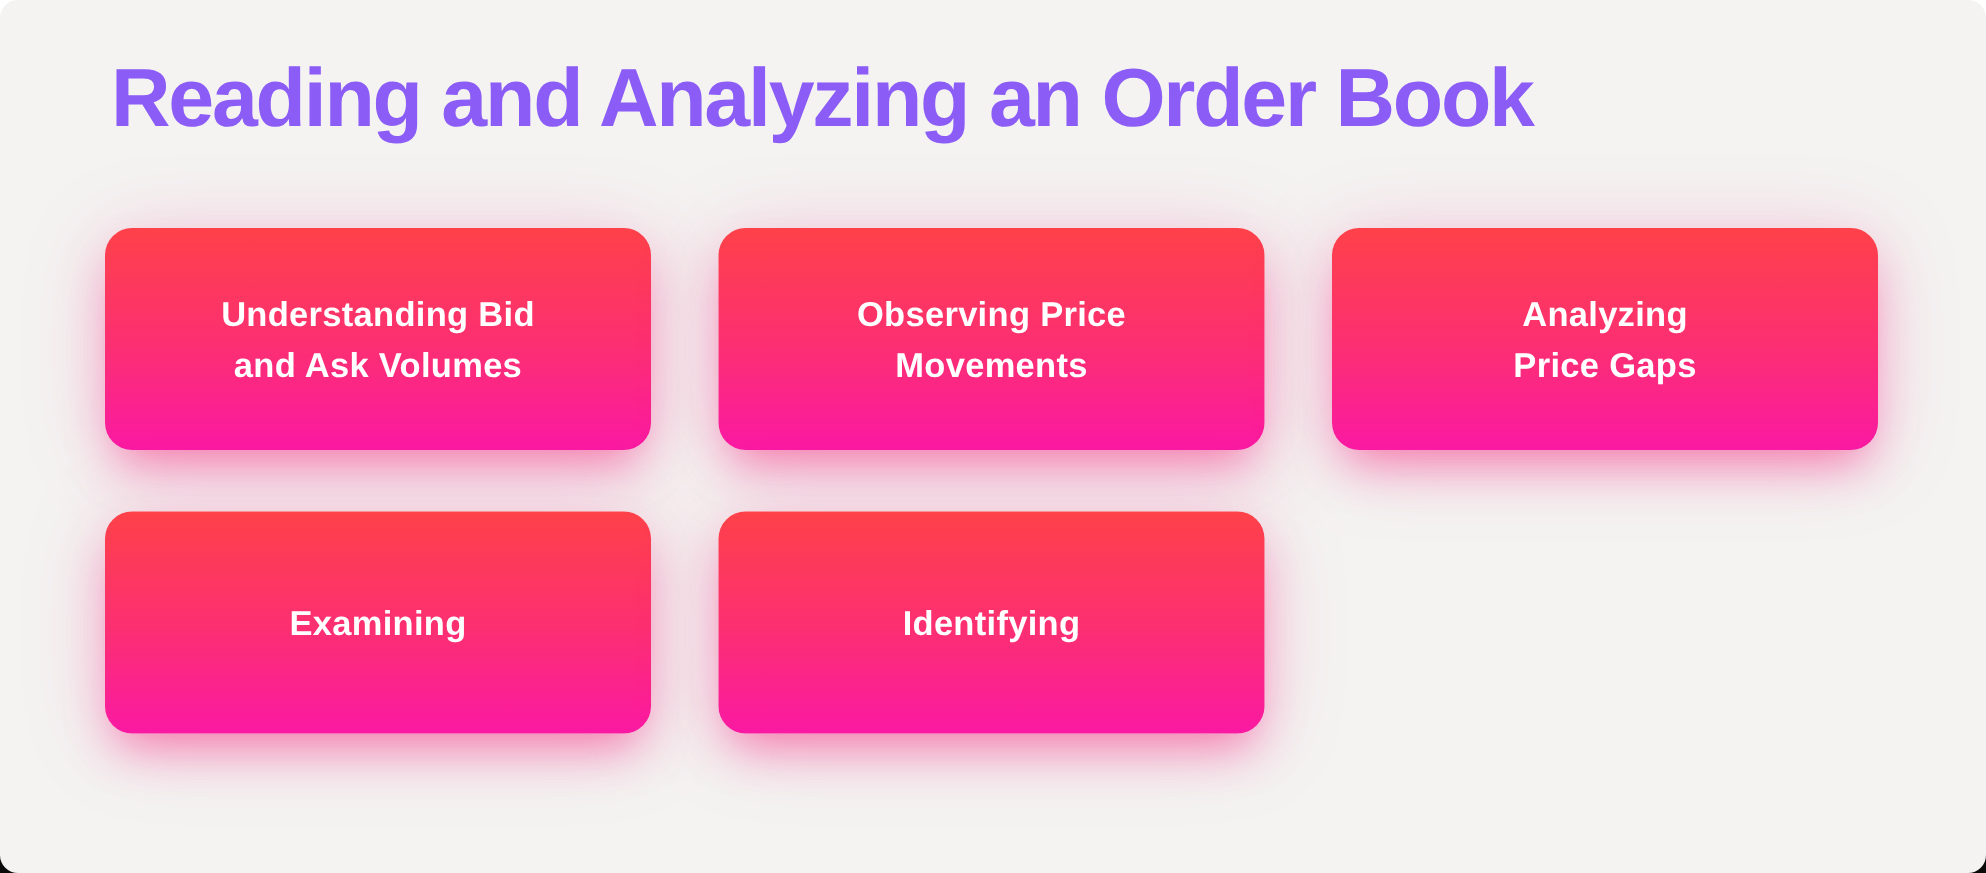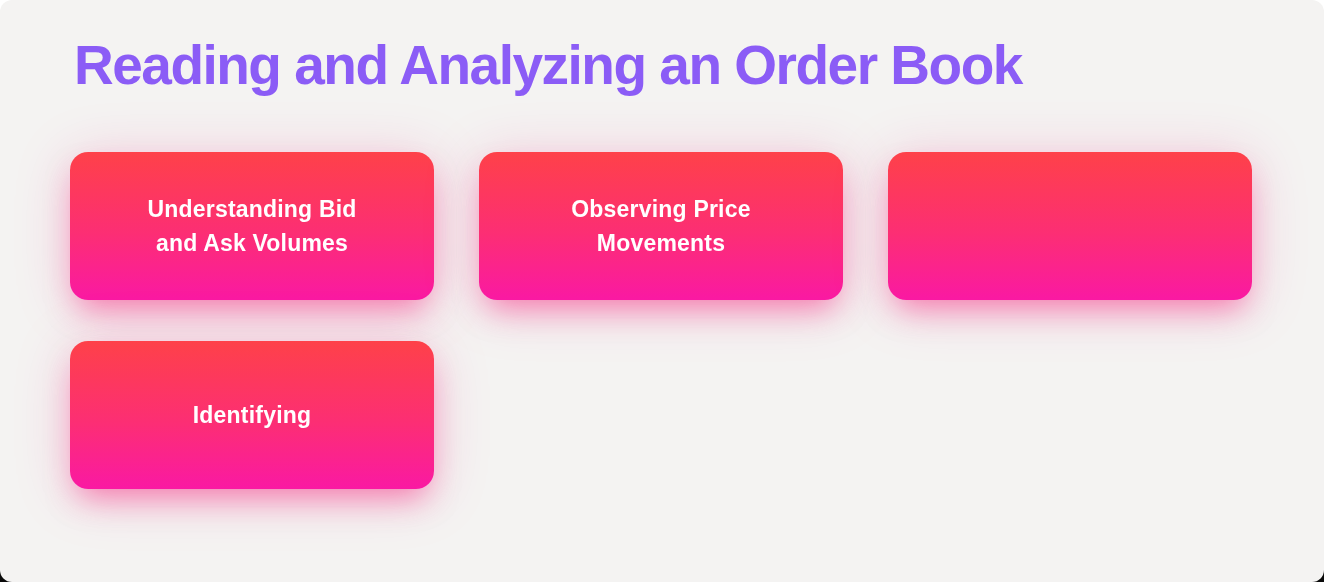--- a/index.html
+++ b/index.html
@@ -92,22 +92,27 @@
         <span>Understanding Bid</span>
         <span>and Ask Volumes</span>
       </div>
 
 
       <div class="card">
         <span>Observing Price</span>
         <span>Movements</span>
       </div>
 
+      <div class="card">
+        <span>Analyzing</span>
+        <span>Price Gaps</span>
+      </div>
 
       <div class="card">
+        <span>Examining</span>
       </div>
 
       <div class="card">
         <span>Identifying</span>
       </div>
 
     </div>
   </div>
 </div>
 

